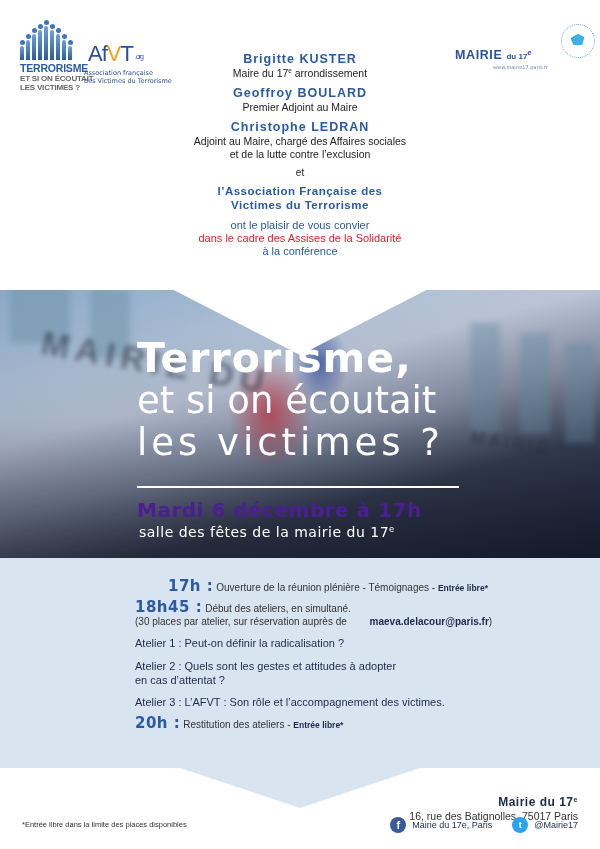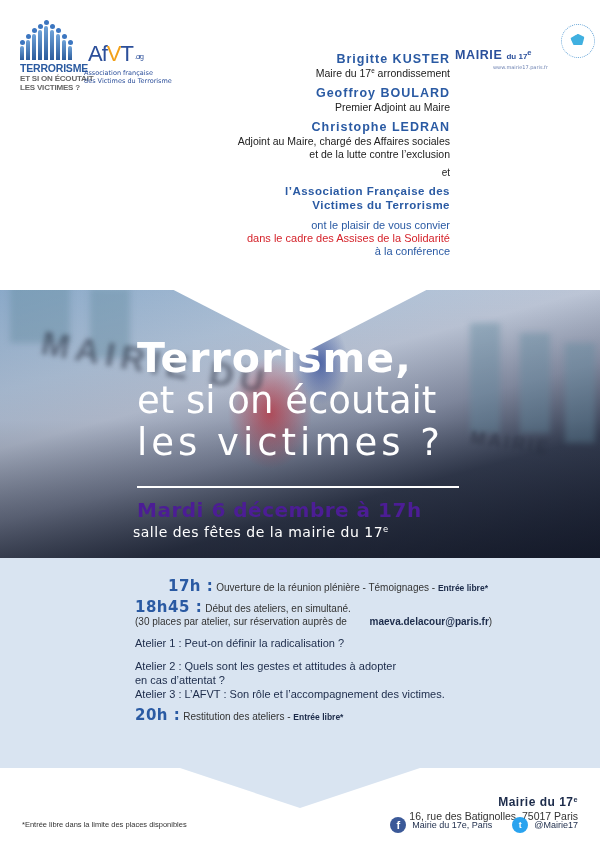--- a/index.html
+++ b/index.html
@@ -22,21 +22,21 @@
   .logo-afvt .org { font-size: 7px; color: #2c4f9a; vertical-align: 2px; margin-left: 2px; }
   .logo-afvt .desc { font-size: 6.5px; color: #2c4f9a; line-height: 8px; white-space: nowrap; margin-left: -4px; }
 
   .logo-mairie { position: absolute; left: 453px; top: 24px; width: 140px; height: 50px; }
   .logo-mairie .word { position: absolute; left: 2px; top: 24px; font-family: "Liberation Sans", sans-serif; font-weight: bold; color: #2a4f9b; font-size: 12.5px; letter-spacing: 0.6px; white-space: nowrap; }
   .logo-mairie .word small { font-size: 8px; letter-spacing: 0; }
   .logo-mairie .url { position: absolute; left: 40px; top: 40px; font-size: 5px; color: #6a7fb0; }
   .logo-mairie .badge { position: absolute; left: 108px; top: 0; width: 34px; height: 34px; border-radius: 50%; border: 1px dotted #6aa7d8; }
   .logo-mairie .badge::after { content: ""; position: absolute; left: 9px; top: 9px; width: 14px; height: 12px; background: #40b0e0; transform: rotate(-15deg); clip-path: polygon(0 20%, 60% 0, 100% 40%, 70% 100%, 10% 80%); }
 
-  .hosts { position: absolute; left: 150px; top: 52px; width: 300px; text-align: right; }
+  .hosts { position: absolute; left: 150px; top: 52px; width: 300px; text-align: center; }
   .host-name { font-weight: bold; color: #2a5aa3; font-size: 12.5px; letter-spacing: 1px; line-height: 15px; font-family: "Liberation Sans", sans-serif; }
   .host-role { color: #222; font-size: 10.5px; line-height: 13px; font-family: "Liberation Sans", sans-serif; }
   .host-block { margin-bottom: 6px; }
   .et { color: #222; font-size: 10px; margin: 4px 0 6px; font-family: "Liberation Sans", sans-serif; }
   .assoc { font-weight: bold; color: #2a5aa3; font-size: 11.5px; line-height: 14px; letter-spacing: 0.5px; font-family: "Liberation Sans", sans-serif; margin-bottom: 7px; }
   .invite { color: #2a5aa3; font-size: 11px; line-height: 13px; font-family: "Liberation Sans", sans-serif; }
   .invite.red { color: #d5232b; }
 
   
   .banner { position: absolute; left: 0; top: 283px; width: 600px; height: 275px; overflow: hidden;
@@ -51,37 +51,37 @@
   .banner .dim { position: absolute; inset: 0; background: linear-gradient(180deg, rgba(20,30,60,0.05) 0%, rgba(20,30,60,0.15) 50%, rgba(15,20,35,0.55) 100%); }
   .notch-top-tri { position: absolute; left: 160px; top: 283px; width: 280px; height: 72px; z-index: 3; background: #fff;
     clip-path: polygon(0 0, 100% 0, 50% 100%); }
 
   .title { position: absolute; left: 137px; top: 336px; z-index: 4; color: #fff; font-family: "DejaVu Sans", sans-serif; }
   .title .l1 { font-size: 41px; font-weight: bold; line-height: 44px; letter-spacing: 1px; }
   .title .l2 { font-size: 37px; line-height: 42px; letter-spacing: 0px; }
   .title .l3 { font-size: 37px; line-height: 42px; letter-spacing: 4px; }
   .title .rule { position: absolute; left: 0; top: 150px; width: 322px; height: 2px; background: #fff; }
   .date { position: absolute; left: 137px; top: 498px; z-index: 4; color: #4c1d95; font-family: "DejaVu Sans", sans-serif; font-weight: bold; font-size: 20px; letter-spacing: 0.5px; white-space: nowrap; }
-  .venue { position: absolute; left: 133px; top: 524px; z-index: 4; color: #fff; font-family: "DejaVu Sans", sans-serif; font-size: 14px; letter-spacing: 0.5px; white-space: nowrap; }
+  .venue { position: absolute; left: 139px; top: 524px; z-index: 4; color: #fff; font-family: "DejaVu Sans", sans-serif; font-size: 14px; letter-spacing: 0.5px; white-space: nowrap; }
   sup { font-size: 0.6em; vertical-align: 0.6em; line-height: 0; }
 
   
   .program { position: absolute; left: 0; top: 558px; width: 600px; height: 250px; background: #d9e4f1;
     clip-path: polygon(0 0, 100% 0, 100% 210px, 420px 210px, 300px 250px, 180px 210px, 0 210px); }
   .prog-content { position: absolute; left: 135px; top: 580px; width: 440px; z-index: 2; font-family: "Liberation Sans", sans-serif; color: #1c2b4a; }
   .row { font-size: 10px; line-height: 13px; color: #333; }
   .time { font-family: "DejaVu Sans", sans-serif; font-weight: bold; font-size: 15px; color: #2a5aa3; letter-spacing: 0.5px; margin-right: 3px; }
   .small-bold { font-weight: bold; font-size: 8.5px; color: #1c2b4a; }
   .email { font-weight: bold; color: #1c2b4a; padding-left: 20px; }
   .atelier { font-weight: normal; font-size: 11px; line-height: 14px; color: #1c2b4a; }
   .r1 { margin-bottom: 6px; margin-left: 33px; }
   .r2 { margin-bottom: 0; }
   .r2b { margin-bottom: 8px; }
   .r3 { margin-bottom: 9px; }
-  .r4 { }
+  .r4 { margin-bottom: 8px; }
   .r5 { margin-bottom: 8px; }
 
   
   .footnote { position: absolute; left: 22px; top: 820px; font-size: 7.5px; color: #333; font-family: "Liberation Sans", sans-serif; white-space: nowrap; }
   .address { position: absolute; right: 22px; top: 795px; text-align: right; font-family: "Liberation Sans", sans-serif; }
   .address .name { font-weight: bold; color: #1c2b4a; font-size: 12px; letter-spacing: 0.5px; line-height: 14px; }
   .address .street { color: #333; font-size: 10.5px; line-height: 14px; }
   .social { position: absolute; right: 22px; top: 817px; display: flex; align-items: center; gap: 6px; font-family: "Liberation Sans", sans-serif; font-size: 9px; color: #1c2b4a; }
   .social .ico { width: 16px; height: 16px; border-radius: 50%; display: inline-flex; align-items: center; justify-content: center; color: #fff; font-weight: bold; font-size: 11px; }
   .ico.fb { background: #3b5998; }

